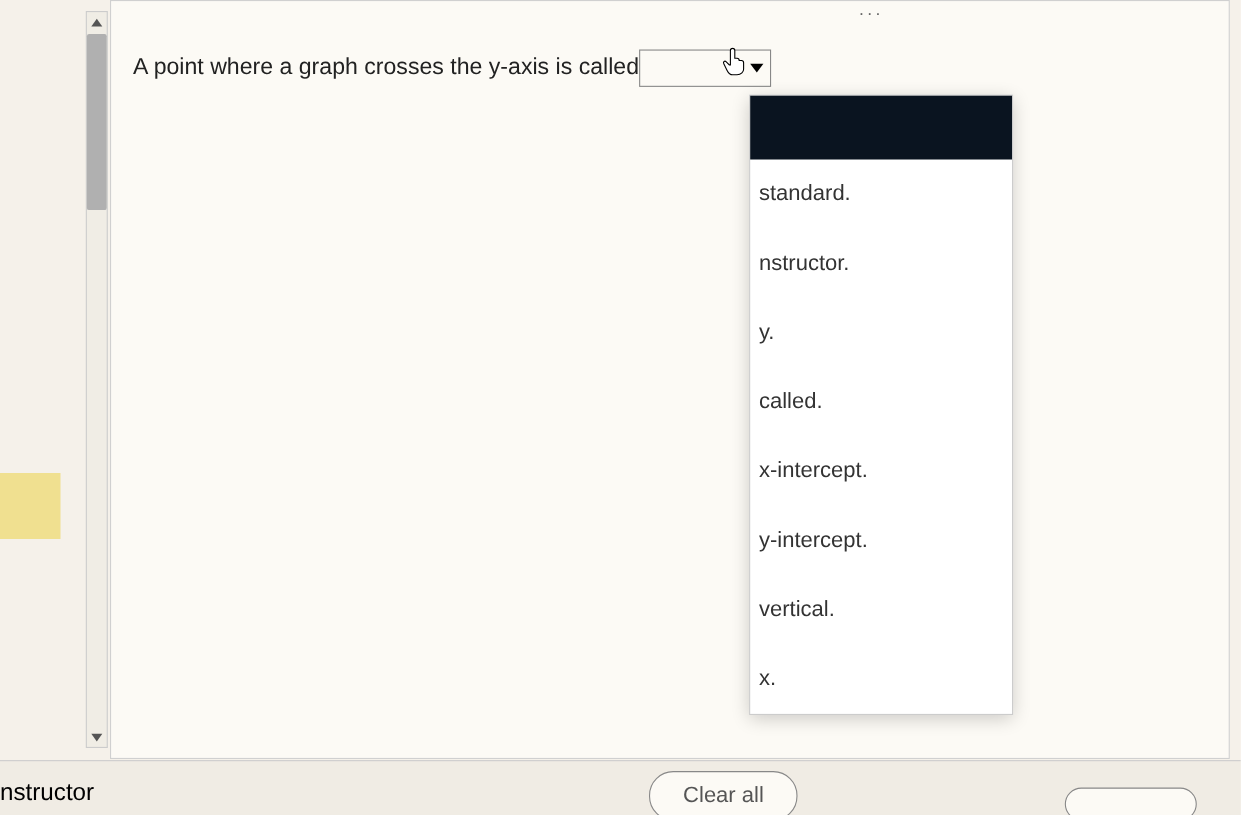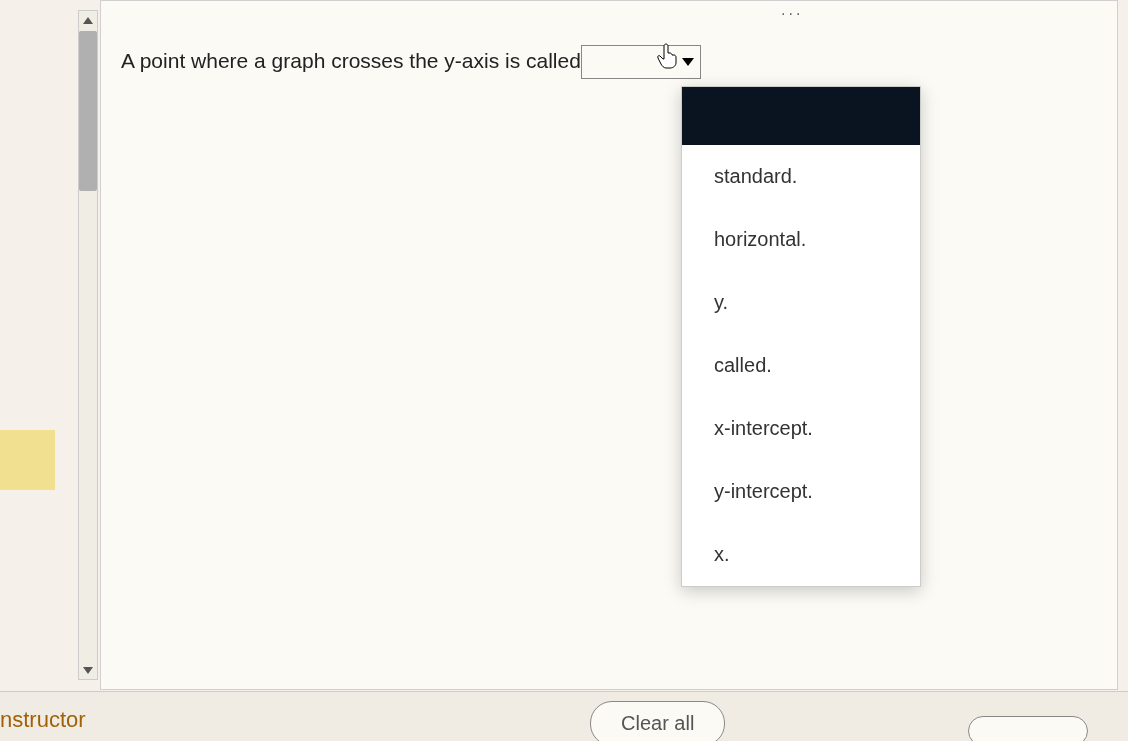--- a/index.html
+++ b/index.html
@@ -135,21 +135,21 @@
       position: absolute;
       top: 85px;
       left: 580px;
       width: 240px;
       background: #fff;
       border: 1px solid #ccc;
       box-shadow: 0 4px 16px rgba(0,0,0,0.2);
       z-index: 10;
     }
     .dropdown-option {
-      padding: 20px 32px;
+      padding: 20px 8px;
       font-size: 20px;
       color: #333;
       cursor: pointer;
     }
     .dropdown-option.selected {
       background: #0a1420;
       color: #fff;
       height: 58px;
     }
     .bottom-bar {
@@ -161,21 +161,21 @@
       background: #f0ece4;
       border-top: 1px solid #ccc;
       display: flex;
       align-items: center;
     }
     .instructor-label {
       position: absolute;
       left: 0;
       bottom: 8px;
       font-size: 22px;
-      color: #a16207;
+      color: #000000;
       font-weight: 500;
     }
     .clear-all-btn {
       position: absolute;
       left: 590px;
       bottom: -5px;
       padding: 10px 30px;
       border: 1px solid #888;
       border-radius: 22px;
       background: #fcfaf5;
@@ -231,25 +231,26 @@
 
   <div class="cursor-hand">
     <svg width="22" height="26" viewBox="0 0 22 26">
       <path d="M8 3 C8 2 9 1 10 1 C11 1 12 2 12 3 L12 10 L14 10 C15 10 16 11 16 12 L18 12 C19 12 20 13 20 14 L20 20 C20 22 18 25 14 25 L10 25 C8 25 6 23 5 21 L2 15 C1 13 3 12 4 13 L7 16 L8 16 Z" fill="#fff" stroke="#000" stroke-width="1"></path>
     </svg>
   </div>
 
   <div class="dropdown-menu">
     <div class="dropdown-option selected"></div>
     <div class="dropdown-option">standard.</div>
-    <div class="dropdown-option">horizontal.</div>
+    <div class="dropdown-option">nstructor.</div>
     <div class="dropdown-option">y.</div>
     <div class="dropdown-option">called.</div>
     <div class="dropdown-option">x-intercept.</div>
     <div class="dropdown-option">y-intercept.</div>
+    <div class="dropdown-option">vertical.</div>
     <div class="dropdown-option">x.</div>
   </div>
 </div>
 
 <div class="bottom-bar">
   <div class="instructor-label">nstructor</div>
   <button class="clear-all-btn">Clear all</button>
   <div class="partial-btn"></div>
 </div>
 

